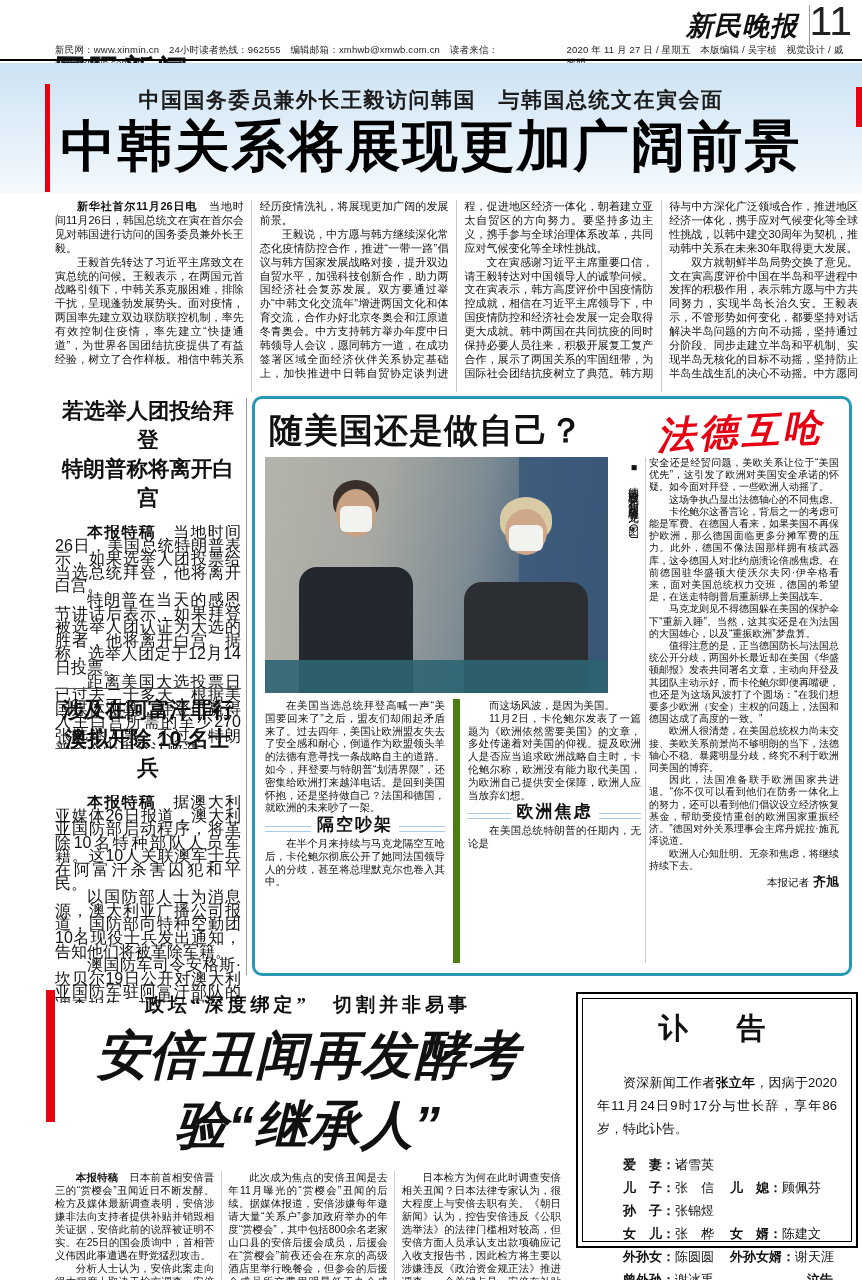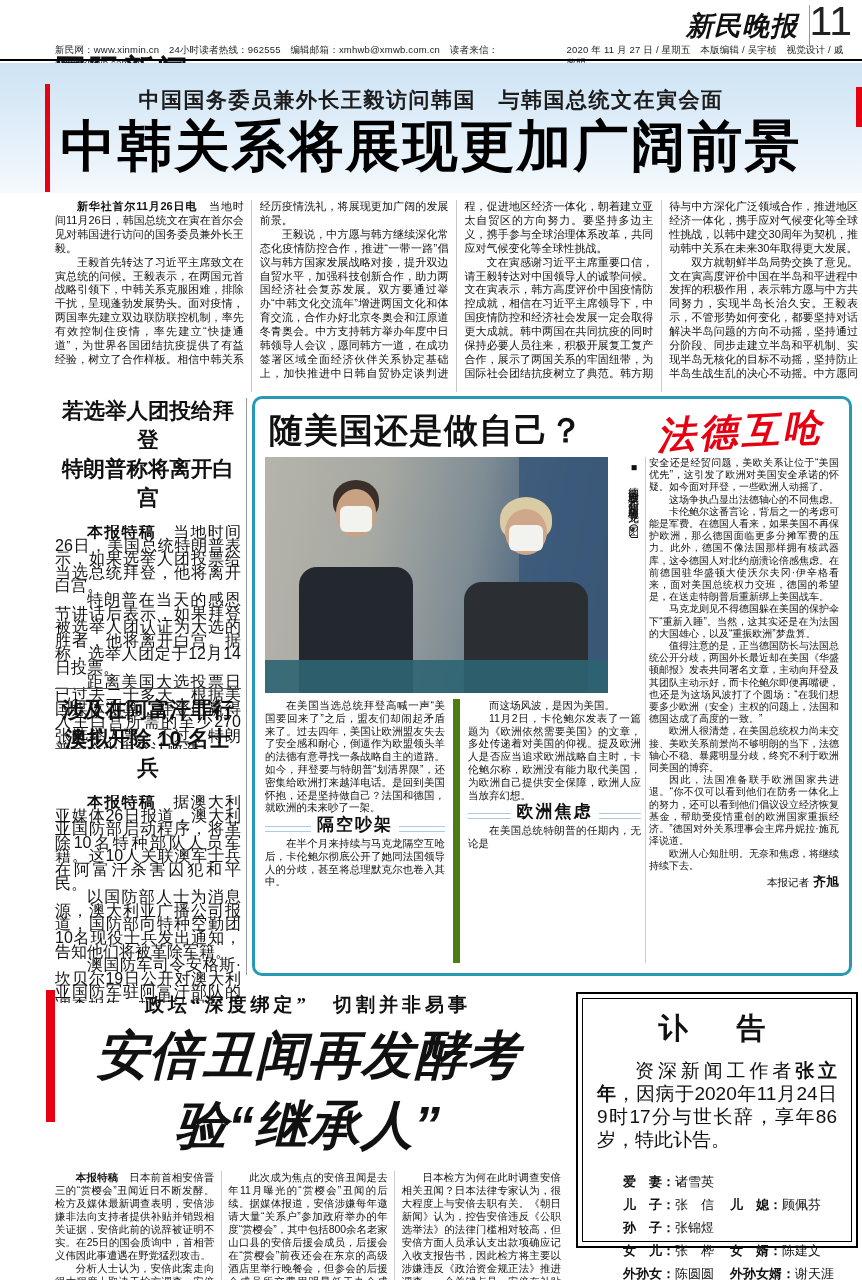--- a/index.html
+++ b/index.html
@@ -88,21 +88,21 @@
   .abe{left:55px;top:992px;width:506px;}
   .abe-kicker{text-align:center;font-family:"Liberation Serif","DejaVu Serif",serif;
               font-size:19px;font-weight:700;letter-spacing:4px;}
   .abe-headline{text-align:center;font-size:52px;font-weight:900;letter-spacing:1px;margin-top:3px;font-style:italic;}
   .abe-body{margin-top:10px;height:172px;column-count:3;column-gap:14px;column-rule:1px solid #ccc;
             font-size:10.4px;line-height:13px;overflow:hidden;}
   
   .obit{left:576px;top:992px;width:282px;height:256px;border:2px solid #000;box-sizing:border-box;padding:4px;}
   .obit-inner{border:1px solid #000;height:100%;box-sizing:border-box;padding:8px 14px;}
   .obit-title{text-align:center;font-size:29px;font-weight:900;letter-spacing:10px;margin-top:2px;}
-  .obit-body{margin-top:10px;font-size:19px;line-height:23px;text-indent:2em;text-align:justify;}
+  .obit-body{margin-top:22px;font-size:13px;line-height:23px;text-indent:2em;text-align:justify;}
   .obit-body b{font-weight:700;}
   .fam{margin-top:6px;padding-left:26px;font-size:13px;line-height:23px;}
   .fam-row{display:flex;gap:16px;}
   .fam-row b{font-weight:700;}
   .fam-sign{margin-left:auto;font-weight:700;padding-right:4px;}
 </style>
 </head>
 <body>
 
 <div class="abs section-title">国际新闻</div>

